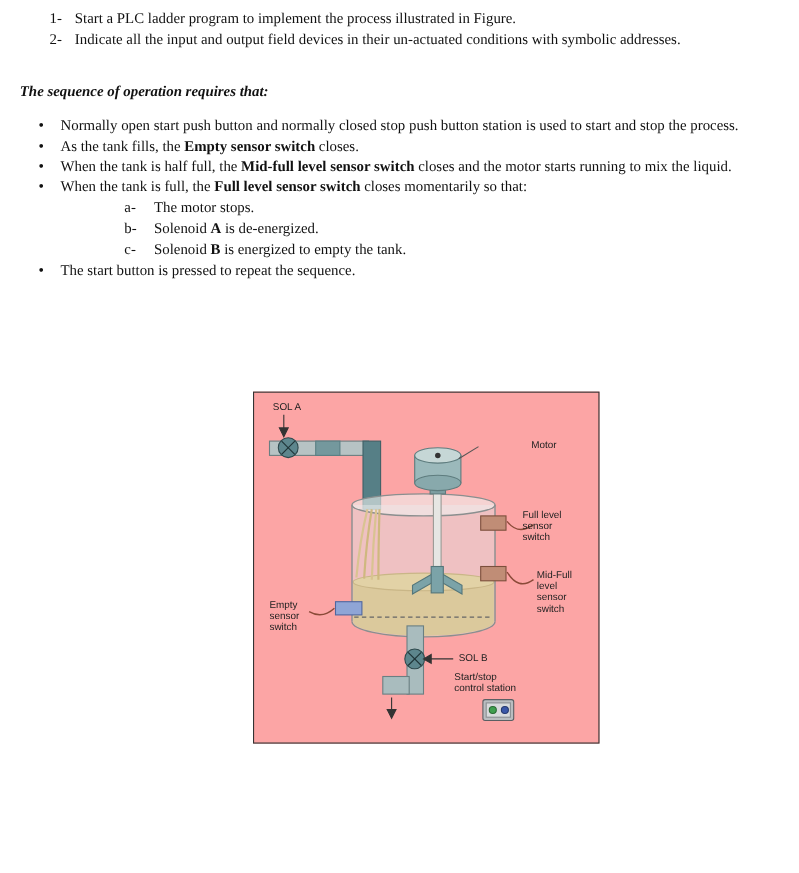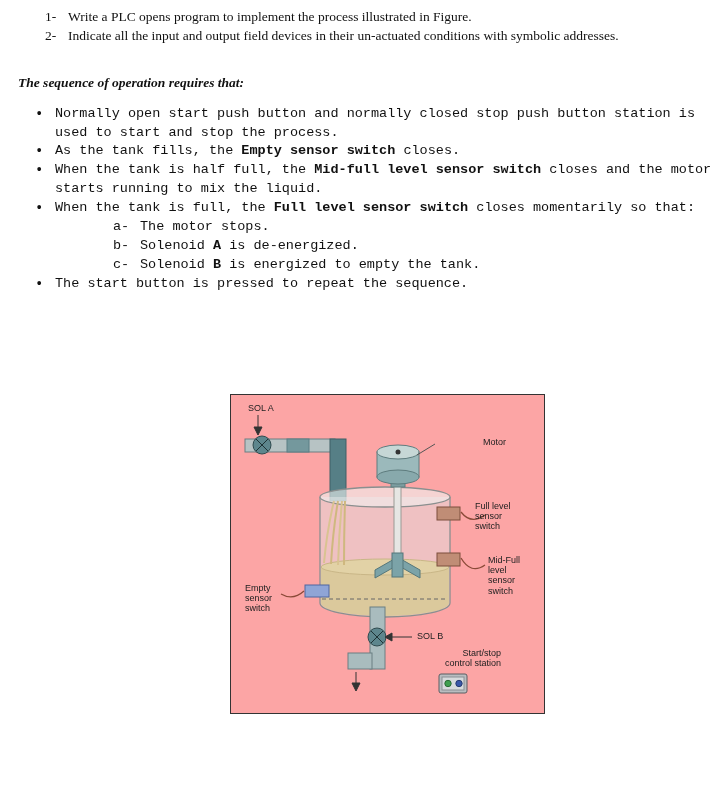--- a/index.html
+++ b/index.html
@@ -23,21 +23,21 @@
   .task .num { width: 23px; flex: none; }
 
   
   .seq-heading {
     font-weight: bold;
     font-style: italic;
     margin: 28px 0 12px 0;
   }
 
   
-  ul.seq { list-style: none; margin: 0 0 0 17px; padding: 0; font-family: Liberation Mono, monospace; }
+  ul.seq { list-style: none; margin: 0 0 0 17px; padding: 0; }
   ul.seq > li { position: relative; padding-left: 20px; }
   ul.seq > li::before {
     content: "\2022";
     position: absolute;
     left: 0; top: 0;
     font-size: 14px;
   }
   .sublist { margin-left: 58px; }
   .subitem { display: flex; }
   .subitem .subnum { width: 27px; flex: none; }
@@ -52,31 +52,31 @@
     background: #fca5a5;
   }
   .fig-label {
     position: absolute;
     font-family: "Liberation Sans", sans-serif;
     font-size: 9px;
     line-height: 1.15;
     color: #222;
     white-space: pre-line;
   }
-  .fig-label.center { text-align: right; }
+  .fig-label.center { text-align: left; }
 </style>
 </head>
 <body>
 
 <div class="page">
 
   <div>
       <div class="task">
         <span class="num">1-</span>
-        <span class="txt"><span>Write a PLC opens program to implement the process illustrated in Figure.</span></span>
+        <span class="txt"><span>Start a PLC ladder program to implement the process illustrated in Figure.</span></span>
       </div>
       <div class="task">
         <span class="num">2-</span>
         <span class="txt"><span>Indicate all the input and output field devices in their un-actuated conditions with symbolic addresses.</span></span>
       </div>
     </div>
 
   <div class="seq-heading">The sequence of operation requires that:</div>
 
   <ul class="seq">

